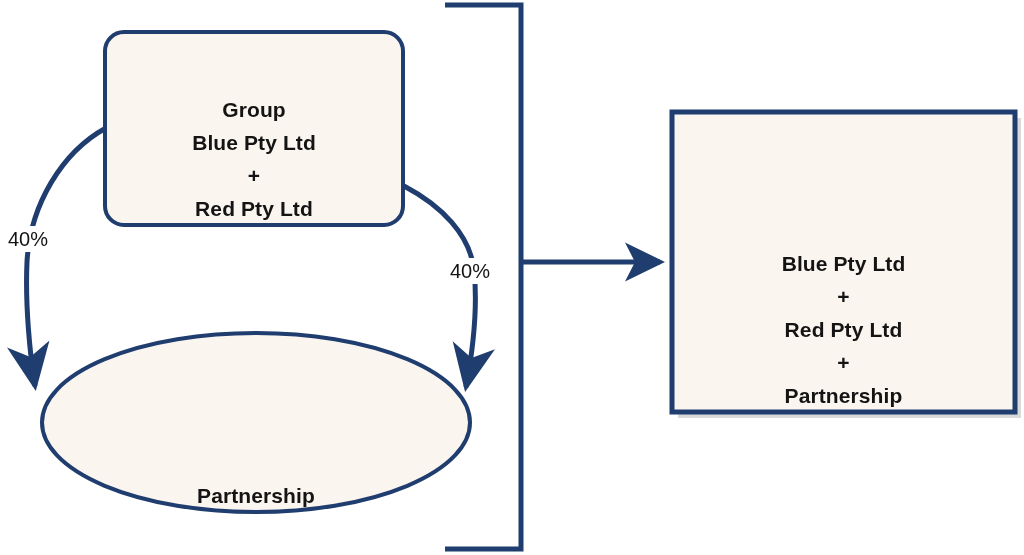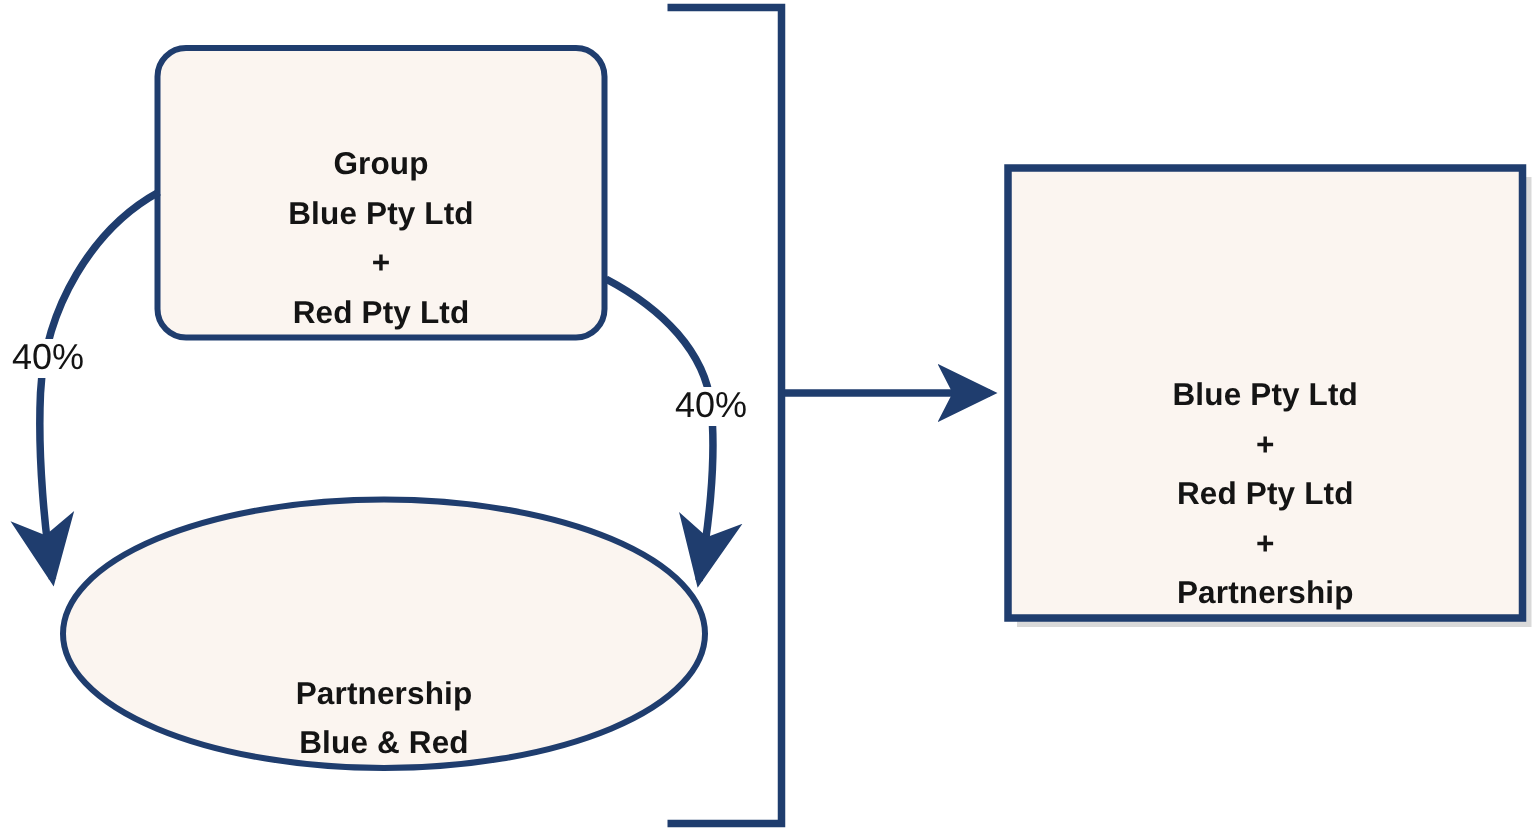--- a/index.html
+++ b/index.html
@@ -52,21 +52,21 @@
     height: 179px;
   }
   #result-box-text {
     left: 672px;
     top: 112px;
     width: 343px;
     height: 300px;
   }
   .edge-label {
     position: absolute;
-    font-size: 24px;
+    font-size: 20px;
     font-weight: normal;
     color: #141414;
     background: #ffffff;
     padding: 1px 4px;
     line-height: 24px;
     white-space: nowrap;
   }
   #label-left-40 {
     left: 4px;
     top: 226px;
@@ -111,21 +111,20 @@
 
   <div class="node-text" id="group-box-text">
     <span>Group</span>
     <span>Blue Pty Ltd</span>
     <span>+</span>
     <span>Red Pty Ltd</span>
   </div>
 
   <div class="node-text" id="partnership-ellipse-text">
     <span>Partnership</span>
-    <span>Blue &amp; Red</span>
   </div>
 
   <div class="node-text" id="result-box-text">
     <span>Blue Pty Ltd</span>
     <span>+</span>
     <span>Red Pty Ltd</span>
     <span>+</span>
     <span>Partnership</span>
   </div>
 

